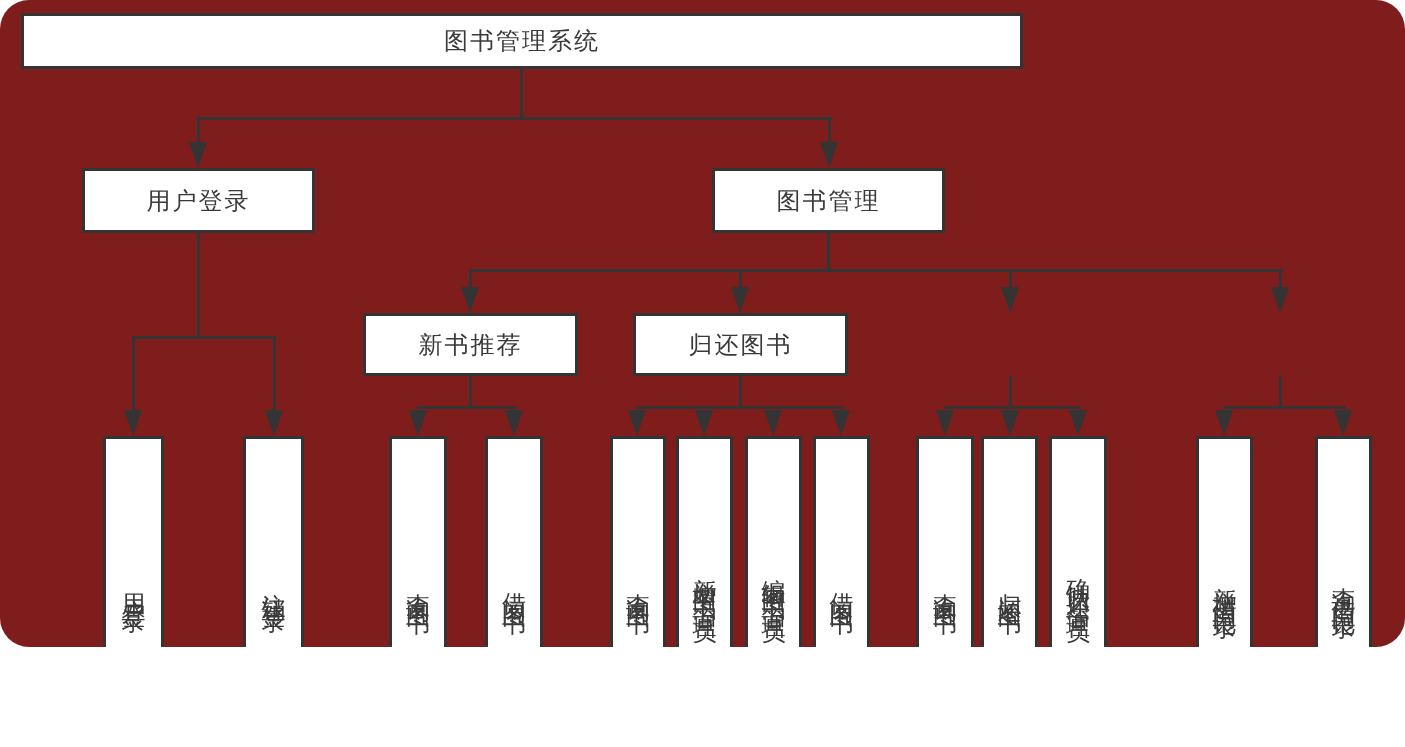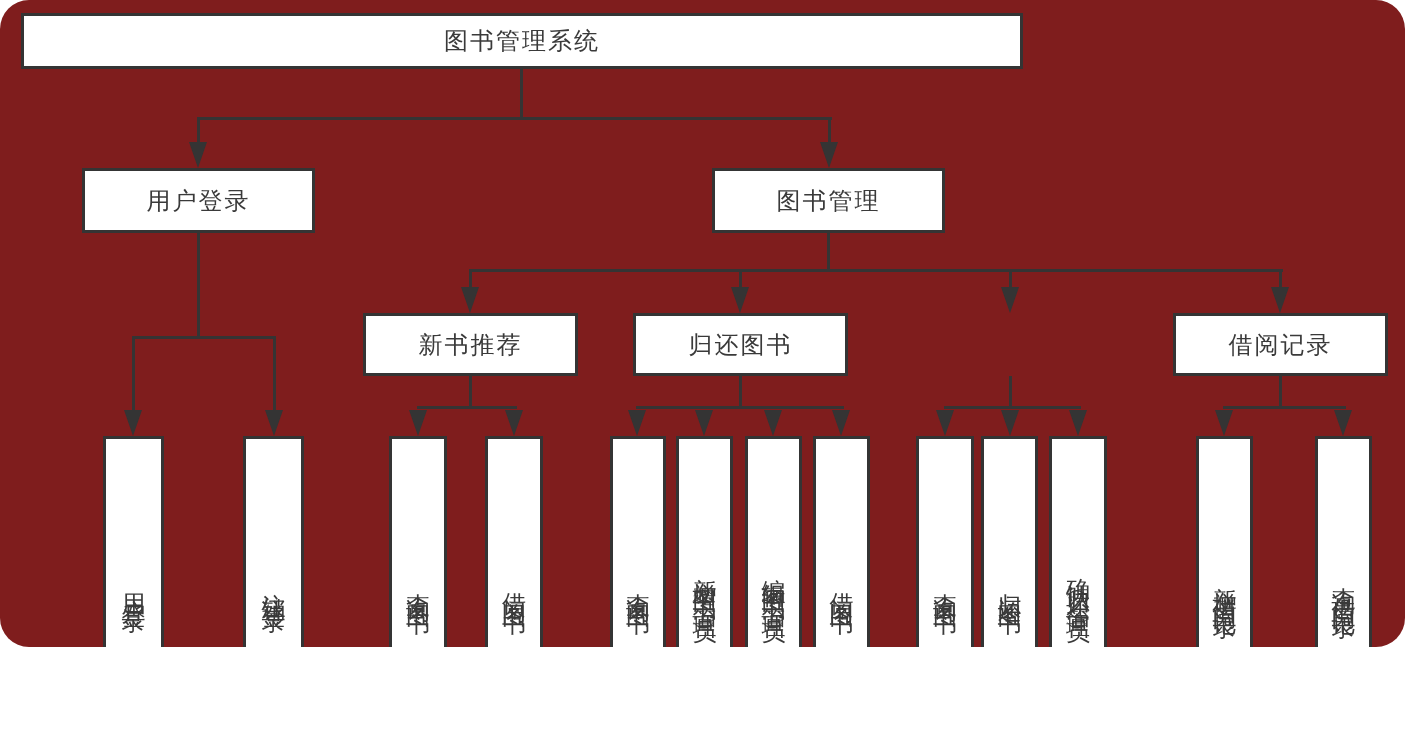--- a/index.html
+++ b/index.html
@@ -37,21 +37,20 @@
 
   <div class="node" style="left:82px;top:168px;width:233px;height:65px">用户登录</div>
 
   <div class="node" style="left:712px;top:168px;width:233px;height:65px">图书管理</div>
 
   <div class="node" style="left:363px;top:313px;width:215px;height:63px">新书推荐</div>
 
   <div class="node" style="left:633px;top:313px;width:215px;height:63px">归还图书</div>
 
 
-  <div class="node" style="left:1173px;top:313px;width:215px;height:63px">借阅记录</div>
 
   <div class="node leaf" style="left:103px;top:436px;width:61px;height:299px">用户登录</div>
   <div class="node leaf" style="left:243px;top:436px;width:61px;height:299px">注销登录</div>
 
   <div class="node leaf" style="left:389px;top:436px;width:58px;height:299px">查询图书</div>
   <div class="node leaf" style="left:485px;top:436px;width:58px;height:299px">借阅图书</div>
 
   <div class="node leaf" style="left:610px;top:436px;width:56px;height:299px">查询图书</div>
   <div class="node leaf" style="left:676px;top:436px;width:57px;height:299px">新增图书（管理员）</div>
   <div class="node leaf" style="left:745px;top:436px;width:57px;height:299px">编辑图书（管理员）</div>

